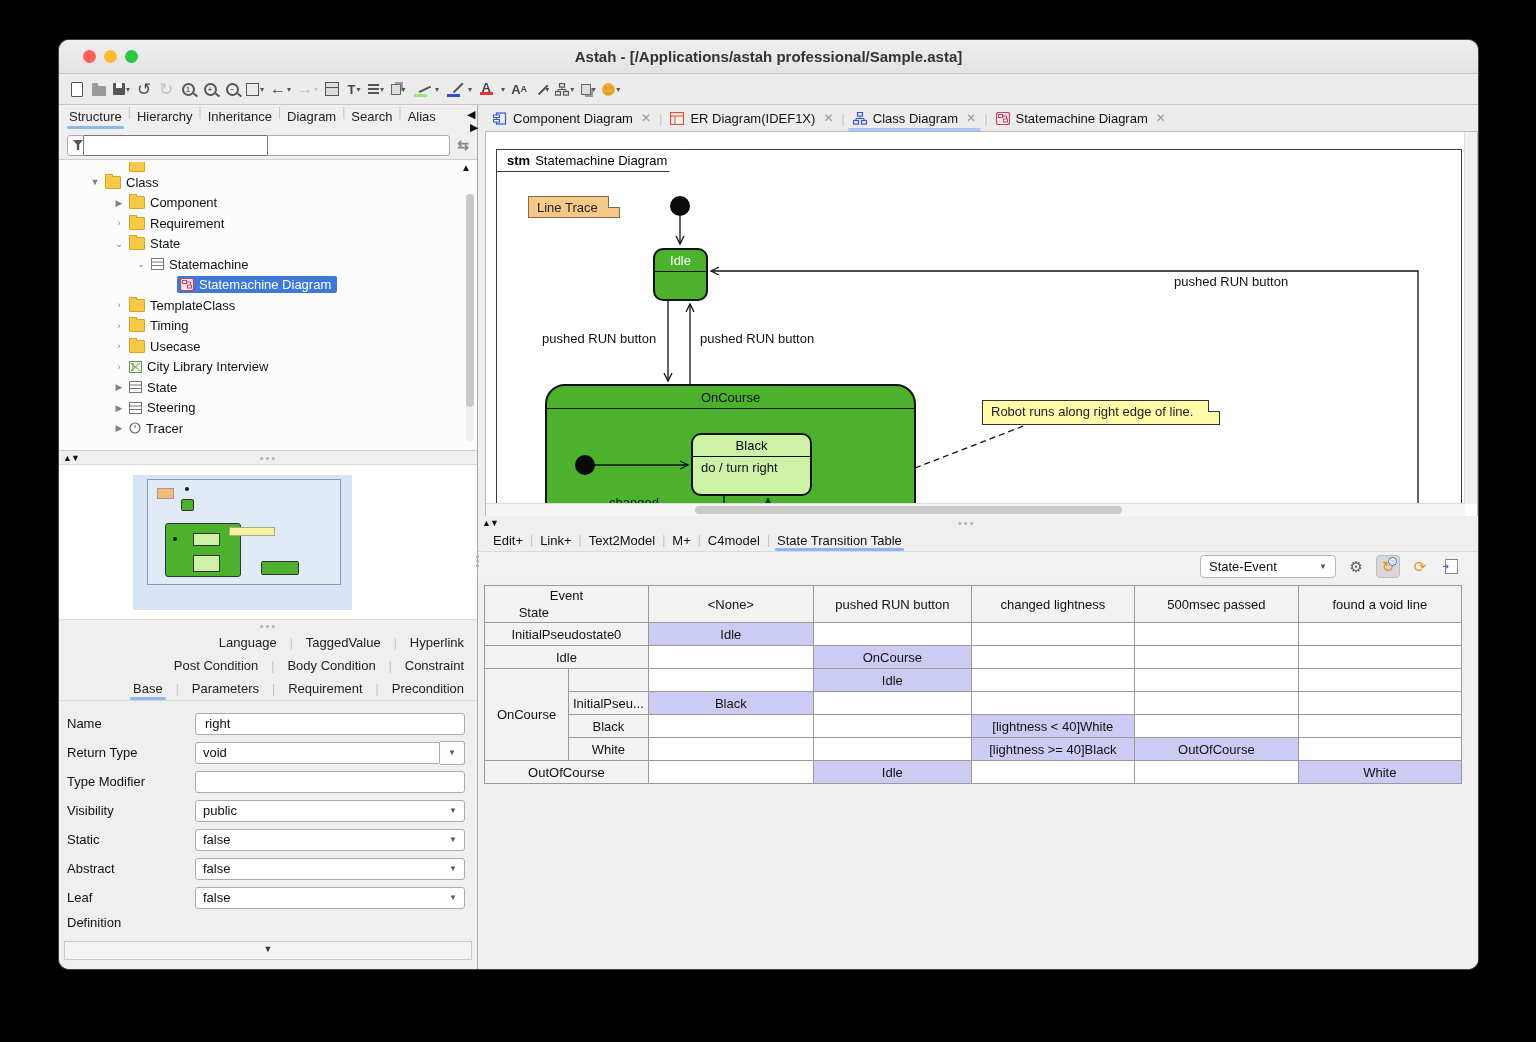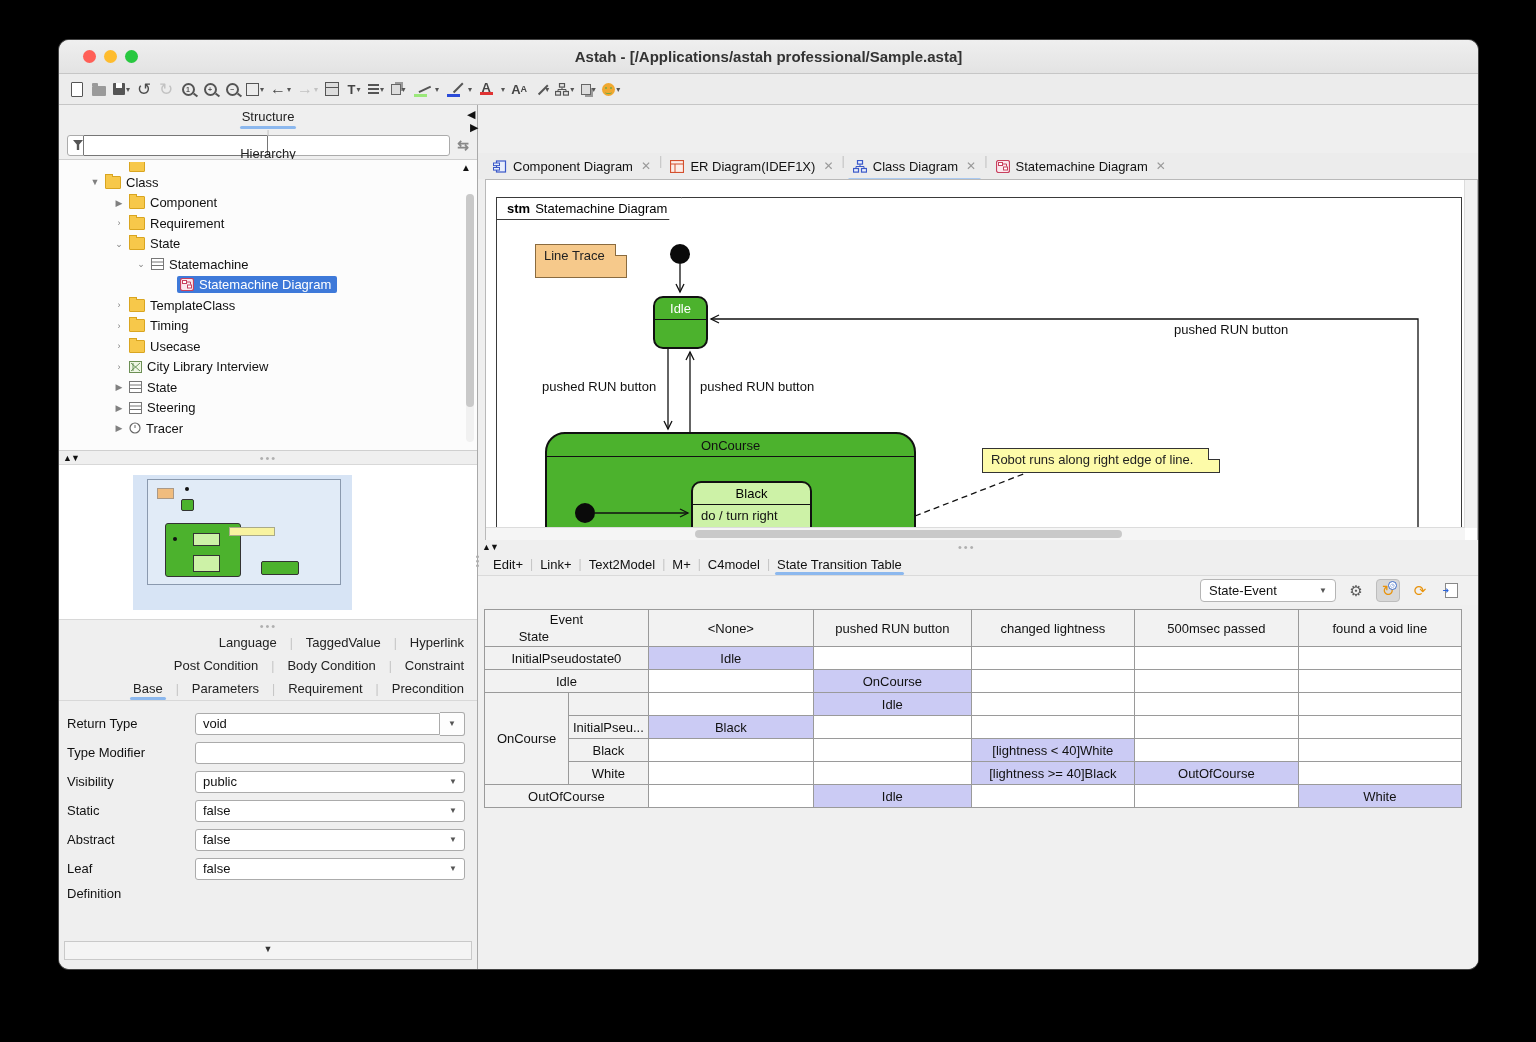--- a/index.html
+++ b/index.html
@@ -34,21 +34,21 @@
   .i-diag::before{content:"";position:absolute;left:0;top:0;width:13px;height:1.5px;background:#555;transform:rotate(-45deg) translate(-1px,6px);}
   .i-smile{width:13px;height:13px;border-radius:50%;background:#F0A830;position:relative;}
   .i-smile::before{content:"";position:absolute;top:4px;left:3px;width:2px;height:2px;background:#7A4;border-radius:50%;box-shadow:5px 0 0 #7A4;}
   .i-smile::after{content:"";position:absolute;top:7px;left:3px;width:7px;height:3px;border-bottom:1.5px solid #7A4;border-radius:50%;}
   .tfontA{font-weight:bold;font-size:13px;color:#444;}
   
   .main{display:flex;height:864px;position:relative;}
   .left{width:418px;border-right:1px solid #A9A9A9;display:flex;flex-direction:column;background:#EFEFEF;position:relative;}
   .right{flex:1;display:flex;flex-direction:column;background:#EFEFEF;min-width:0;}
   
-  .etabs{height:26px;display:flex;align-items:center;padding:0 4px;font-size:13px;color:#222;flex-direction:column;}
+  .etabs{height:26px;display:flex;align-items:flex-start;padding:0 4px;font-size:13px;color:#222;}
   .etab{padding:4px 6px;position:relative;white-space:nowrap;}
   .etab.sel::after{content:"";position:absolute;left:4px;right:4px;bottom:-1px;height:3px;background:#8CB8EE;border-radius:2px;}
   .vsep{color:#C4C4C4;font-size:12px;}
   .filterrow{height:28px;display:flex;align-items:center;padding:0 8px;gap:7px;}
   .filterbox{flex:1;height:19px;background:#fff;border:1px solid #ABABAB;border-radius:3px;display:flex;align-items:center;padding:0 5px;}
   .funnel{width:10px;height:10px;background:#555;clip-path:polygon(0 0,100% 0,62% 45%,62% 100%,38% 100%,38% 45%);}
   .swapicon{color:#888;font-size:14px;font-weight:bold;}
   
   .treearea{height:288px;background:#FCFCFC;border-top:1px solid #CFCFCF;border-bottom:1px solid #CFCFCF;position:relative;overflow:hidden;padding-top:2px;}
   .trow{height:20.5px;display:flex;align-items:center;font-size:13px;color:#111;white-space:nowrap;}
@@ -91,21 +91,21 @@
   .frow{display:flex;align-items:center;height:29px;}
   .flabel{width:128px;flex:none;}
   .fbox{flex:1;height:20px;background:#fff;border:1px solid #ABABAB;border-radius:3px;display:flex;align-items:center;padding:0 7px;gap:4px;min-width:0;}
   .fbox input{border:none;outline:none;font-size:13px;font-family:inherit;width:100%;background:transparent;color:#111;}
   .combo-arrow{margin-left:auto;font-size:8px;color:#555;}
   .ddbtn{width:24px;height:22px;border:1px solid #ABABAB;border-left:none;border-radius:0 3px 3px 0;display:flex;align-items:center;justify-content:center;background:#FDFDFD;font-size:8px;color:#555;flex:none;}
   .fbox.attached{border-radius:3px 0 0 3px;}
   .deflabel{height:20px;display:flex;align-items:center;}
   .chevbar{position:absolute;bottom:9px;left:5px;right:5px;height:17px;background:#F4F4F4;border:1px solid #C9C9C9;text-align:center;font-size:9px;color:#333;line-height:15px;}
   
-  .dtabs{height:26px;display:flex;padding-left:10px;font-size:13px;background:#ECECEC;color:#111;margin-top:48px;}
+  .dtabs{height:26px;display:flex;align-items:center;padding-left:10px;font-size:13px;background:#ECECEC;color:#111;}
   .dtab{display:flex;align-items:center;gap:6px;padding:3px 5px;position:relative;white-space:nowrap;}
   .dtab.sel::after{content:"";position:absolute;left:0;right:0;bottom:-2px;height:3px;background:#A9C9F1;border-radius:2px;}
   .closex{color:#999;font-size:12px;margin-left:2px;}
   .dtabsep{color:#C4C4C4;margin:0 3px;}
   
   .canvas{flex:1;background:#fff;border:1px solid #B9B9B9;border-bottom:none;margin-left:7px;position:relative;overflow:hidden;}
   .stmframe{position:absolute;left:10px;top:17px;width:964px;height:540px;border:1.5px solid #3A3A3A;z-index:0;}
   .framelabel{position:absolute;left:10px;top:17px;height:23px;width:186px;background:#fff;border:1.5px solid #3A3A3A;display:flex;align-items:center;padding-left:10px;font-size:13px;z-index:4;clip-path:polygon(0 0,100% 0,calc(100% - 13px) 100%,0 100%);box-sizing:border-box;}
   .framelabel b{margin-right:5px;}
   .state{position:absolute;border:2px solid #111;border-radius:10px;z-index:3;box-sizing:border-box;overflow:hidden;}
@@ -449,20 +449,26 @@
             <span class="vsep">|</span>
           <span class="ptab">Parameters</span>
             <span class="vsep">|</span>
           <span class="ptab">Requirement</span>
             <span class="vsep">|</span>
           <span class="ptab">Precondition</span>
         </div>
       </div>
 
       <div class="form">
+        <div class="frow">
+          <span class="flabel">Name</span>
+          <span class="fbox">
+              <input value="right" style="">
+            </span>
+        </div>
         <div class="frow">
           <span class="flabel">Return Type</span>
           <span class="fbox attached">
               <span>void</span>
             </span>
             <span class="ddbtn">▼</span>
         </div>
         <div class="frow">
           <span class="flabel">Type Modifier</span>
           <span class="fbox">
@@ -577,21 +583,21 @@
             <path d="M333,460 L663,460" marker-end="url(#arr)"></path>
             <path d="M666,479 L336,479" marker-end="url(#arr)"></path>
             <path d="M857,465 L932,465 L932,139 L225,139" marker-end="url(#arr)"></path>
             <path d="M429,336 L540,293" stroke-dasharray="6 4"></path>
           </g>
         </svg>
 
         <span class="initdot" style="left:184px;top:64px;"></span>
         <span class="initdot" style="left:89px;top:323px;"></span>
 
-        <div class="note note-orange" style="left:49px;top:64px;width:92px;height:34px;">
+        <div class="note note-orange" style="left:42px;top:64px;width:92px;height:22px;">
           <span>Line Trace</span><span class="fold"></span>
         </div>
 
         <div class="state green" style="left:167px;top:116px;width:55px;height:53px;">
           <div class="stitle" style="color:#fff;">Idle</div>
         </div>
 
         <div class="composite" style="left:59px;top:252px;width:371px;height:270px;">
           <div class="stitle">OnCourse</div>
         </div>

